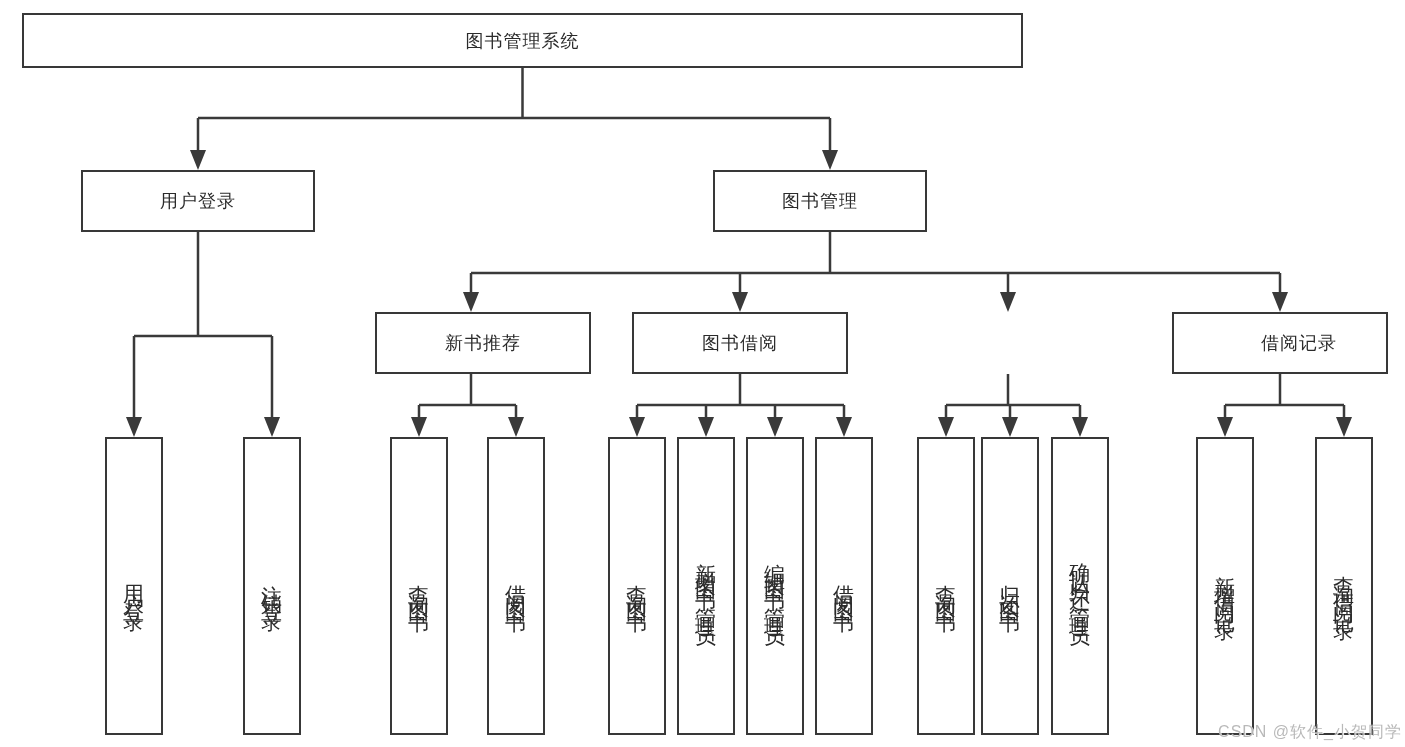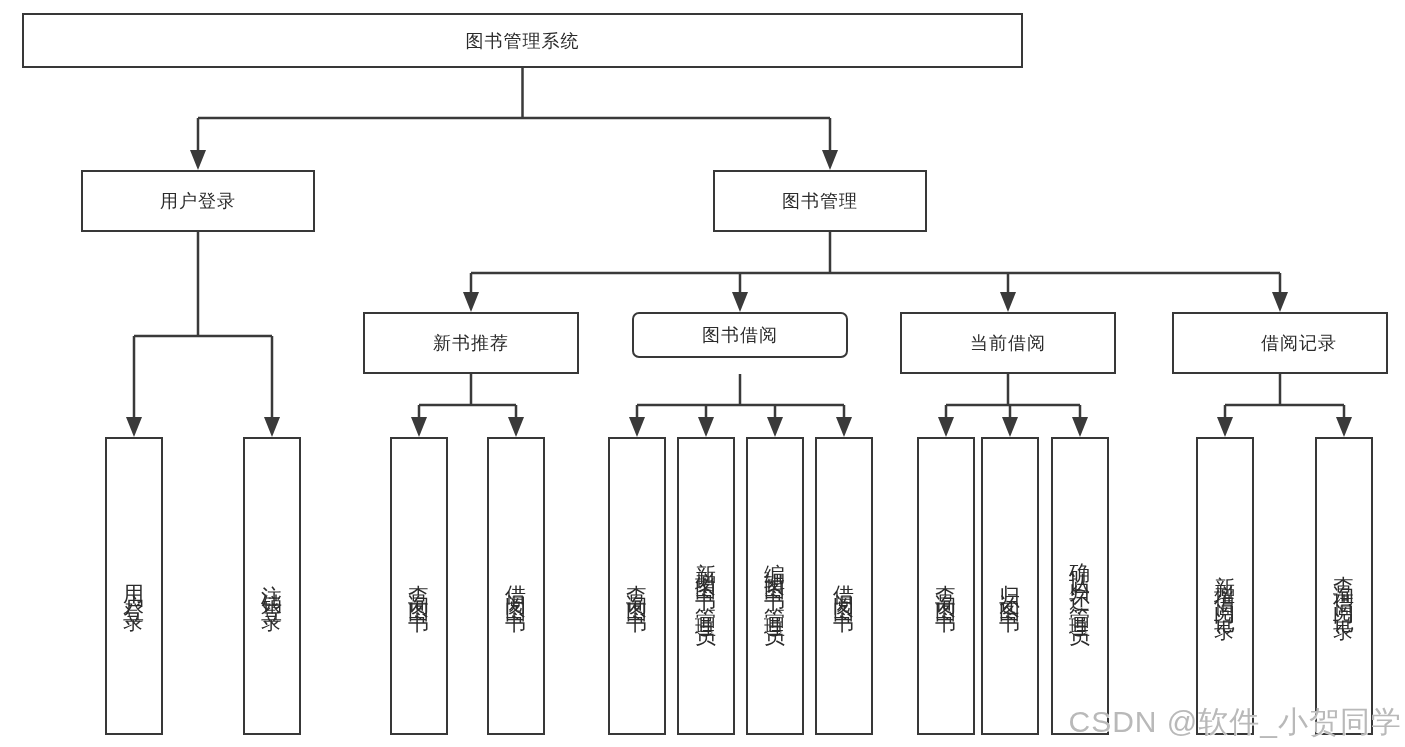--- a/index.html
+++ b/index.html
@@ -31,21 +31,21 @@
     writing-mode:vertical-rl;
     text-orientation:mixed;
     font-size:21px;line-height:1;
     letter-spacing:9px;
     color:#2b2b2b;
     white-space:nowrap;
   }
   .watermark{
     position:absolute;z-index:3;
     right:3px;bottom:4px;
-    font-size:30px;color:#b9b9b9;
+    font-size:16px;color:#b9b9b9;
     text-shadow:1px 1px 0 rgba(255,255,255,0.85);
     letter-spacing:1px;
   }
 </style>
 </head>
 <body>
 
 <div class="stage">
 
   <svg class="connectors" width="1405" height="747" viewBox="0 0 1405 747">
@@ -95,28 +95,25 @@
     <span>图书管理系统</span>
   </div>
 
   <div class="hbox" style="left:81px;top:170px;width:234px;height:62px;">
     <span>用户登录</span>
   </div>
   <div class="hbox" style="left:713px;top:170px;width:214px;height:62px;">
     <span>图书管理</span>
   </div>
 
-  <div class="hbox" style="left:363px;top:312px;width:216px;height:62px;">
+  <div class="hbox" style="left:375px;top:312px;width:216px;height:62px;">
     <span>新书推荐</span>
   </div>
-  <div class="hbox" style="left:632px;top:312px;width:216px;height:46px;border-radius:7px;">
+  <div class="hbox" style="left:632px;top:312px;width:216px;height:62px;">
     <span>图书借阅</span>
-  </div>
-  <div class="hbox" style="left:900px;top:312px;width:216px;height:62px;">
-    <span>当前借阅</span>
   </div>
   <div class="hbox" style="left:1172px;top:312px;width:216px;height:62px;padding-left:38px;">
     <span>借阅记录</span>
   </div>
 
   <div class="vbox" style="left:105px;">
     <span class="vtext">用户登录</span>
   </div>
   <div class="vbox" style="left:243px;">
     <span class="vtext">注销登录</span>

